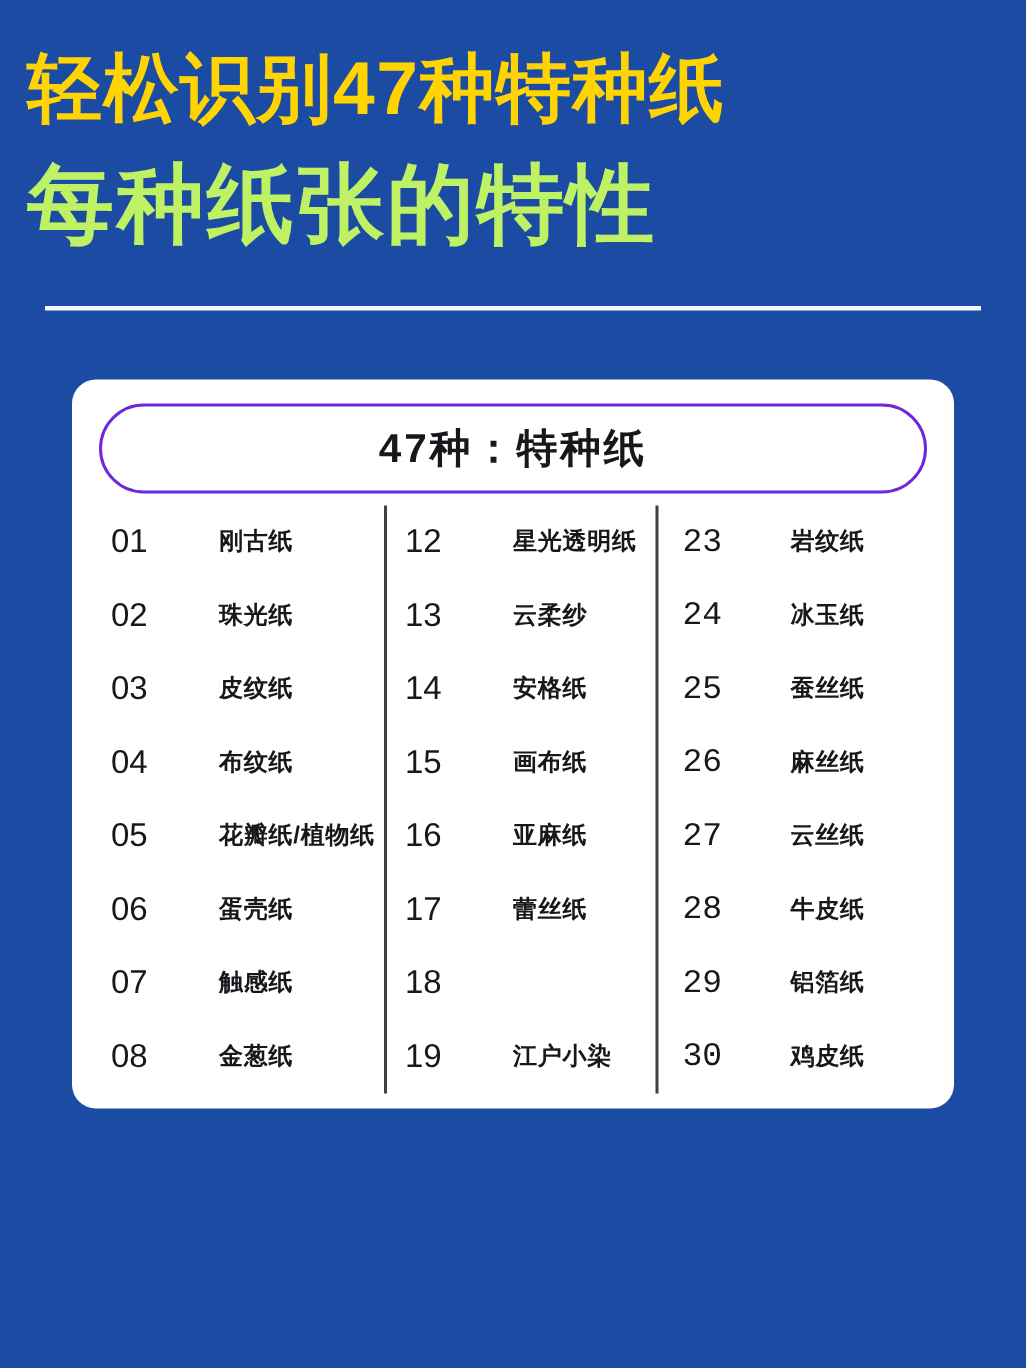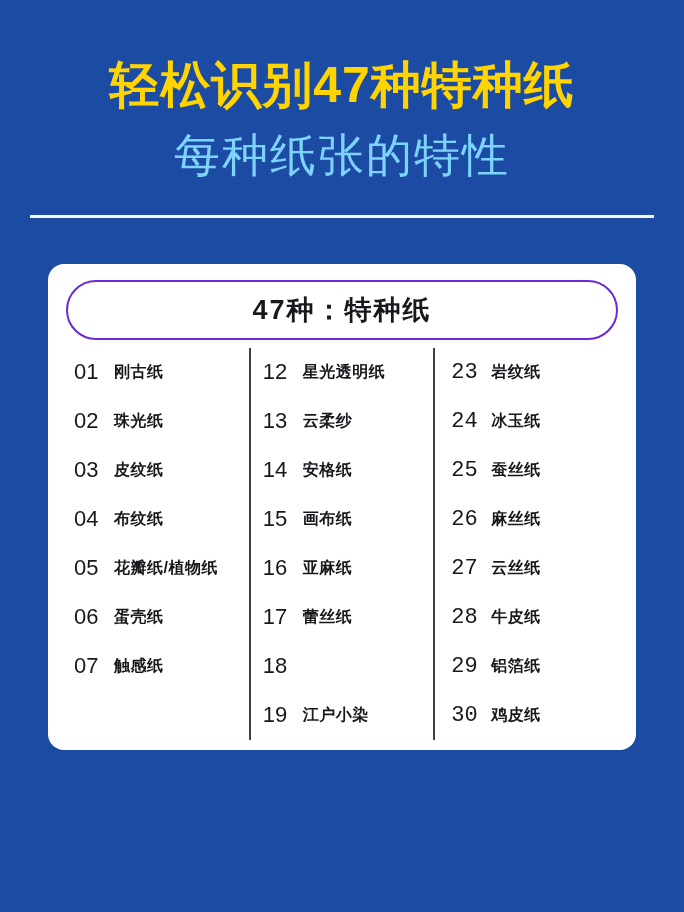--- a/index.html
+++ b/index.html
@@ -16,35 +16,34 @@
   }
   .poster {
     width: 684px;
     height: 912px;
     box-sizing: border-box;
     padding: 0 18px;
     display: flex;
     flex-direction: column;
   }
   .headline-block {
-    padding-top: 58px;
-    text-align: center;
+    padding-top: 32px;
   }
   .headline-yellow {
     color: #ffd400;
     font-size: 50px;
     font-weight: bold;
     letter-spacing: 1px;
     line-height: 1.1;
     white-space: nowrap;
   }
   .headline-white {
-    color: #7dd3fc;
-    font-size: 46px;
-    font-weight: normal;
+    color: #bef264;
+    font-size: 58px;
+    font-weight: bold;
     letter-spacing: 2px;
     line-height: 1.25;
     white-space: nowrap;
   }
   .headline-white.l2 {
     margin-top: 14px;
   }
   .headline-white.l3 {
     margin-top: 8px;
   }
@@ -86,20 +85,21 @@
     box-sizing: border-box;
     padding: 0 6px;
   }
   .col.sep {
     border-left: 2px solid #404040;
   }
   .row {
     display: flex;
     align-items: center;
     height: 49px;
+    gap: 32px;
   }
   .row .num {
     width: 40px;
     flex: none;
     font-size: 22px;
     color: #16181c;
     font-weight: normal;
     text-align: left;
     padding-left: 2px;
   }
@@ -154,20 +154,24 @@
           <div class="name">花瓣纸/植物纸</div>
         </div>
         <div class="row">
           <div class="num">06</div>
           <div class="name">蛋壳纸</div>
         </div>
         <div class="row">
           <div class="num">07</div>
           <div class="name">触感纸</div>
         </div>
+        <div class="row">
+          <div class="num">08</div>
+          <div class="name">金葱纸</div>
+        </div>
       </div>
 
       <div class="col c2 sep">
         <div class="row">
           <div class="num">12</div>
           <div class="name">星光透明纸</div>
         </div>
         <div class="row">
           <div class="num">13</div>
           <div class="name">云柔纱</div>

